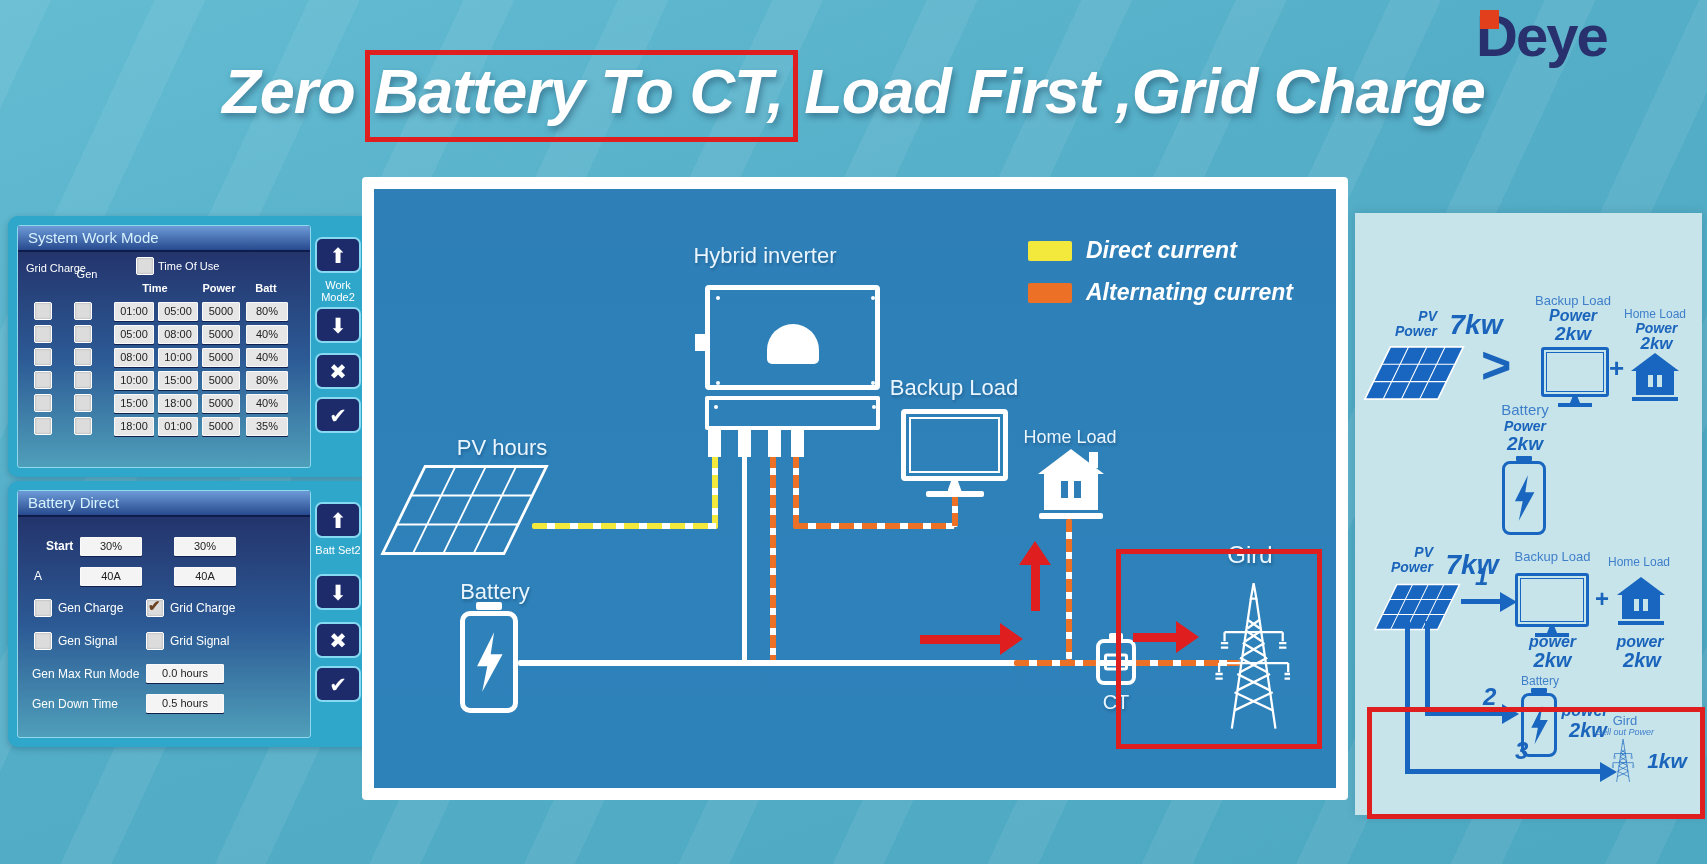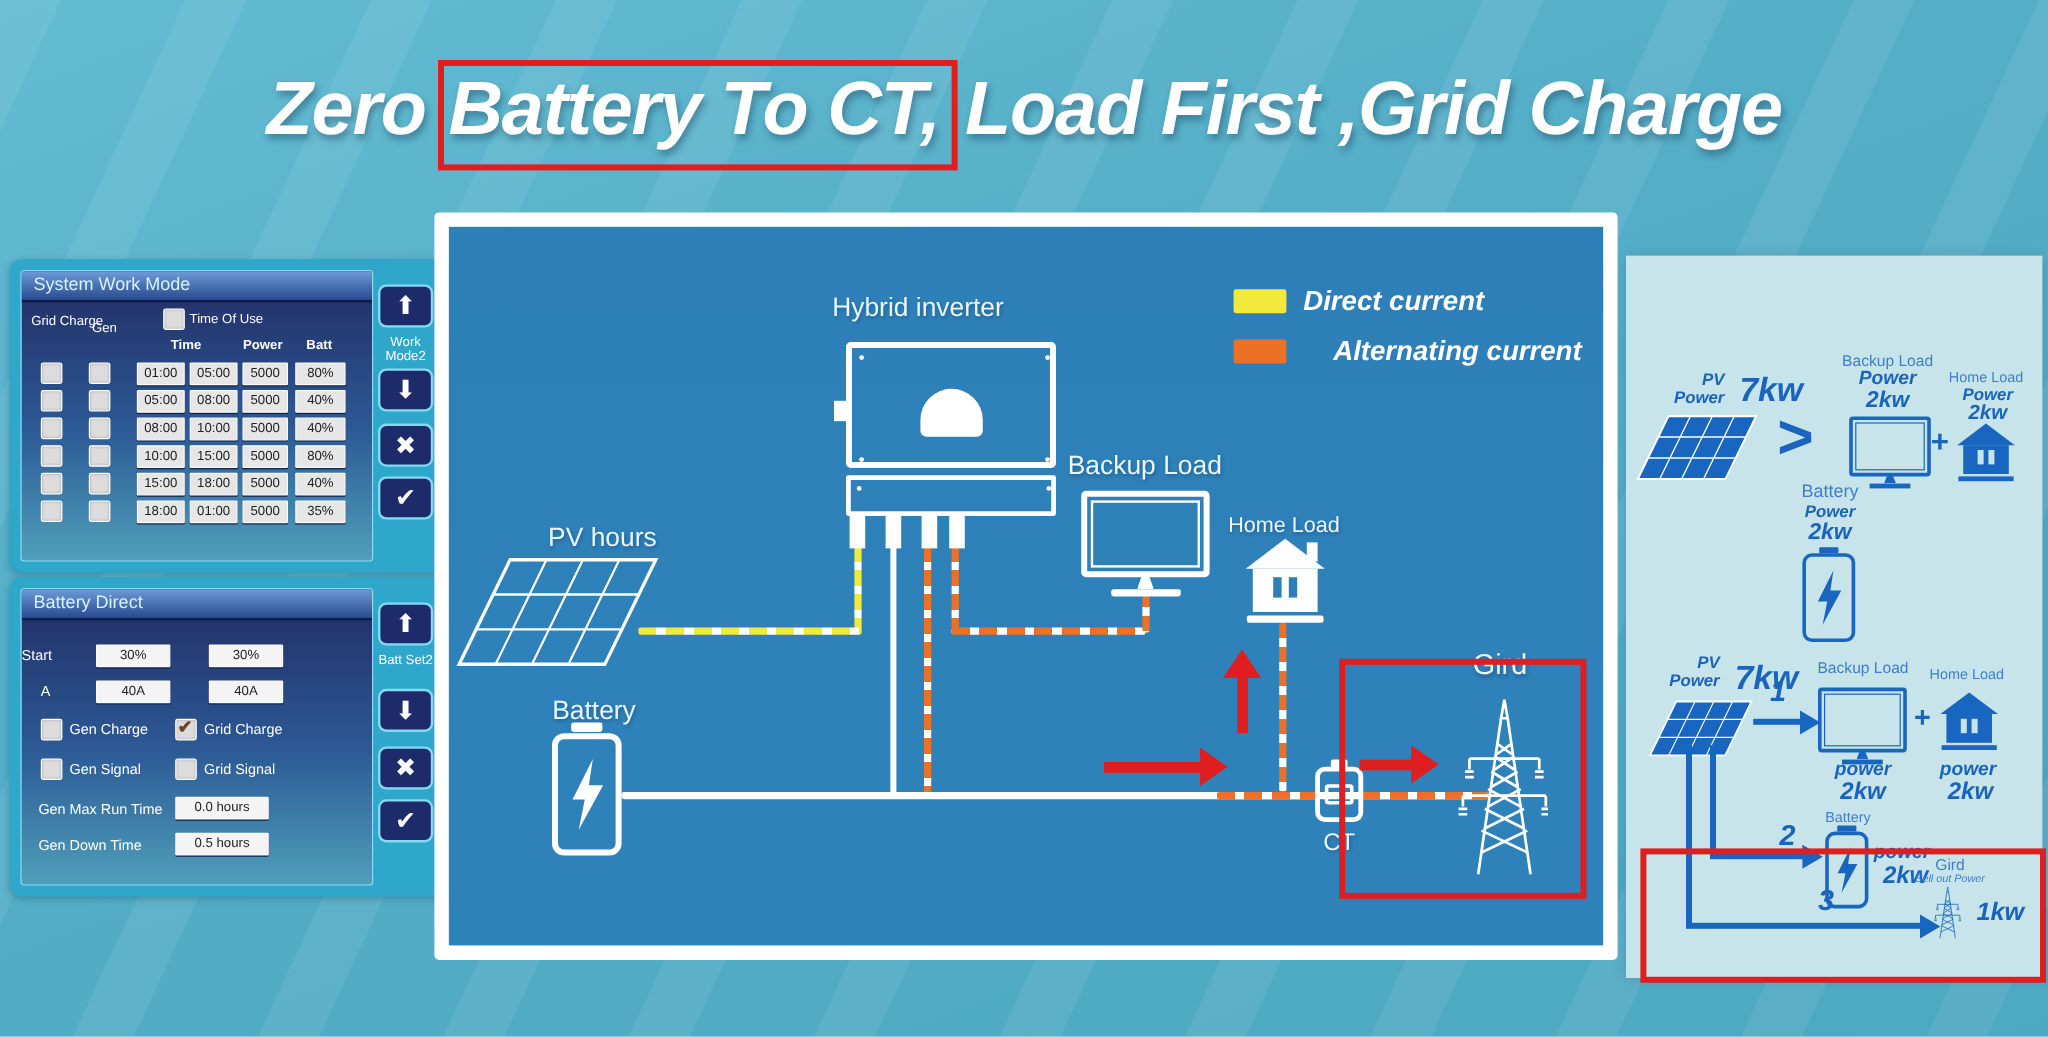--- a/index.html
+++ b/index.html
@@ -143,20 +143,24 @@
       </g>
     </symbol>
   </defs>
 </svg>
 
 <div class="screen">
   <div class="streaks"></div>
 
   <div class="title"><span>Zero</span><span class="boxed">Battery To CT,</span><span>Load First ,Grid Charge</span></div>
 
+  <div class="logo">
+    <span class="logo-dot"></span>
+    <div class="logo-text">Deye</div>
+  </div>
 
   <div class="panel" style="left:8px;top:216px;width:346px;height:243px;">
     <div class="panel-inner">
       <div class="panel-header">System Work Mode</div>
       <div class="pbody">
         <div class="lbl" style="left:8px;top:10px;width:44px;text-align:center;line-height:12px;">Grid Charge</div>
         <div class="lbl" style="left:54px;top:16px;width:30px;text-align:center;">Gen</div>
         <span class="cb" style="left:118px;top:5px;"></span>
         <div class="lbl" style="left:140px;top:8px;">Time Of Use</div>
         <div class="lbl" style="left:96px;top:30px;width:82px;text-align:center;font-weight:bold;">Time</div>
@@ -219,60 +223,60 @@
       <div class="sbtn" style="top:82px;"><span>⬇</span></div>
       <div class="sbtn" style="top:128px;"><span>✖</span></div>
       <div class="sbtn" style="top:172px;"><span>✔</span></div>
     </div>
   </div>
 
   <div class="panel" style="left:8px;top:481px;width:346px;height:248px;">
     <div class="panel-inner">
       <div class="panel-header">Battery Direct</div>
       <div class="pbody" style="font-size:12px;">
-        <div class="lbl" style="left:0;top:22px;">Start</div>
+        <div class="lbl" style="left:28px;top:22px;font-weight:bold;">Start</div>
         <div class="fld" style="left:62px;top:20px;width:60px;background:#f4f4f4;">30%</div>
         <div class="fld" style="left:156px;top:20px;width:60px;background:#f4f4f4;">30%</div>
         <div class="lbl" style="left:16px;top:52px;">A</div>
         <div class="fld" style="left:62px;top:50px;width:60px;background:#f4f4f4;">40A</div>
         <div class="fld" style="left:156px;top:50px;width:60px;background:#f4f4f4;">40A</div>
 
         <span class="cb" style="left:16px;top:82px;"></span>
         <div class="lbl" style="left:40px;top:84px;">Gen Charge</div>
         <span class="cb" style="left:128px;top:82px;">
             <span class="ck">✔</span>
           </span>
         <div class="lbl" style="left:152px;top:84px;">Grid Charge</div>
 
         <span class="cb" style="left:16px;top:115px;"></span>
         <div class="lbl" style="left:40px;top:117px;">Gen Signal</div>
         <span class="cb" style="left:128px;top:115px;"></span>
         <div class="lbl" style="left:152px;top:117px;">Grid Signal</div>
 
-        <div class="lbl" style="left:14px;top:150px;">Gen Max Run Time</div>
+        <div class="lbl" style="left:14px;top:150px;">Gen Max Run Mode</div>
         <div class="fld" style="left:128px;top:147px;width:76px;background:#f4f4f4;">0.0 hours</div>
         <div class="lbl" style="left:14px;top:180px;">Gen Down Time</div>
         <div class="fld" style="left:128px;top:177px;width:76px;background:#f4f4f4;">0.5 hours</div>
       </div>
     </div>
     <div class="side">
       <div class="sbtn" style="top:12px;"><span>⬆</span></div>
       <div class="sidelbl" style="top:54px;">Batt Set2</div>
       <div class="sbtn" style="top:84px;"><span>⬇</span></div>
       <div class="sbtn" style="top:132px;"><span>✖</span></div>
       <div class="sbtn" style="top:176px;"><span>✔</span></div>
     </div>
   </div>
 
   <div class="diagram">
 
     <div class="swatch" style="left:654px;top:52px;background:#f3e93c;"></div>
     <div class="legtext" style="left:712px;top:48px;">Direct current</div>
     <div class="swatch" style="left:654px;top:94px;background:#ec7026;"></div>
-    <div class="legtext" style="left:712px;top:90px;margin-left:25px;">Alternating current</div>
+    <div class="legtext" style="left:712px;top:90px;">Alternating current</div>
 
     <div class="dlabel" style="left:281px;top:54px;width:220px;">Hybrid inverter</div>
     <div class="dlabel" style="left:48px;top:246px;width:160px;">PV hours</div>
     <div class="dlabel" style="left:56px;top:390px;width:130px;">Battery</div>
     <div class="dlabel" style="left:500px;top:186px;width:160px;">Backup Load</div>
     <div class="dlabel" style="left:638px;top:238px;width:116px;font-size:18px;">Home Load</div>
     <div class="dlabel" style="left:722px;top:502px;width:40px;font-size:20px;">CT</div>
     <div class="dlabel" style="left:836px;top:352px;width:80px;font-size:24px;">Gird</div>
 
     <div class="wire dash-yv" style="left:338px;top:266px;width:6px;height:72px;"></div>

